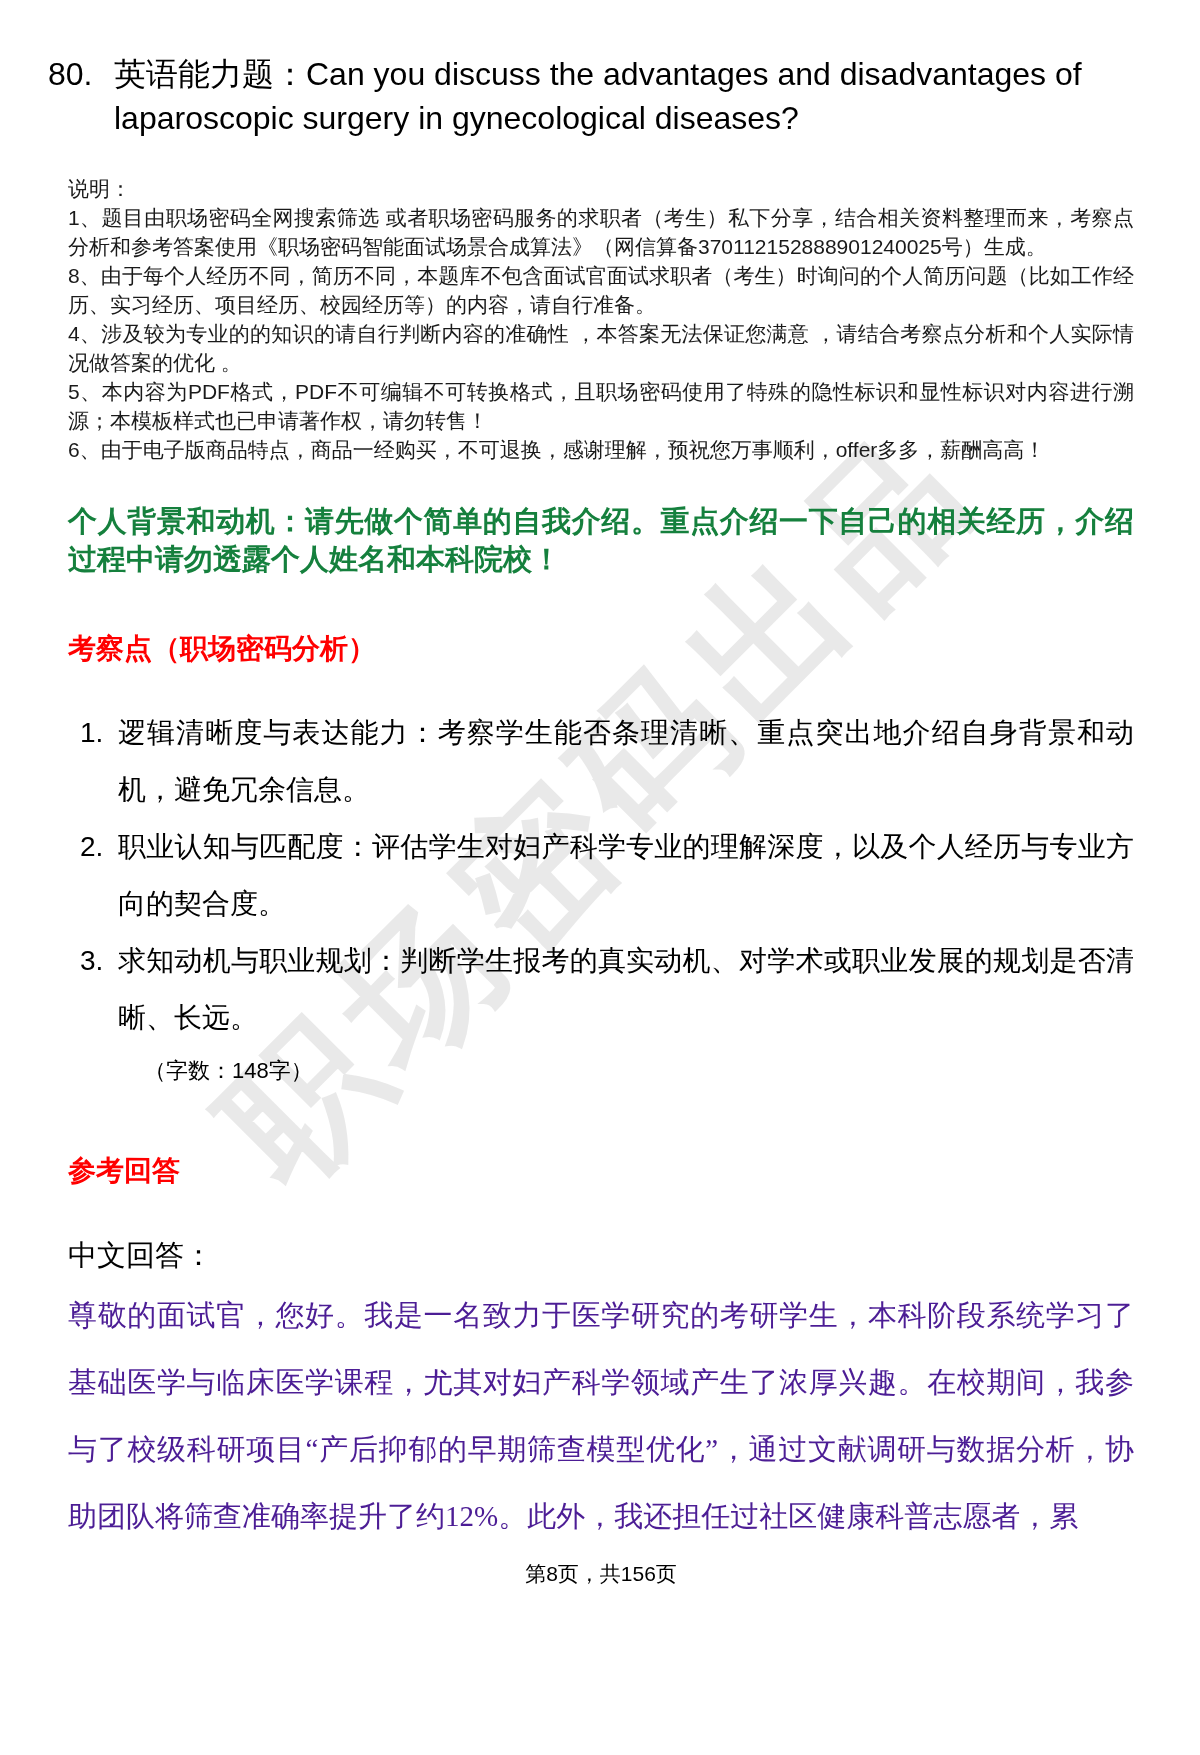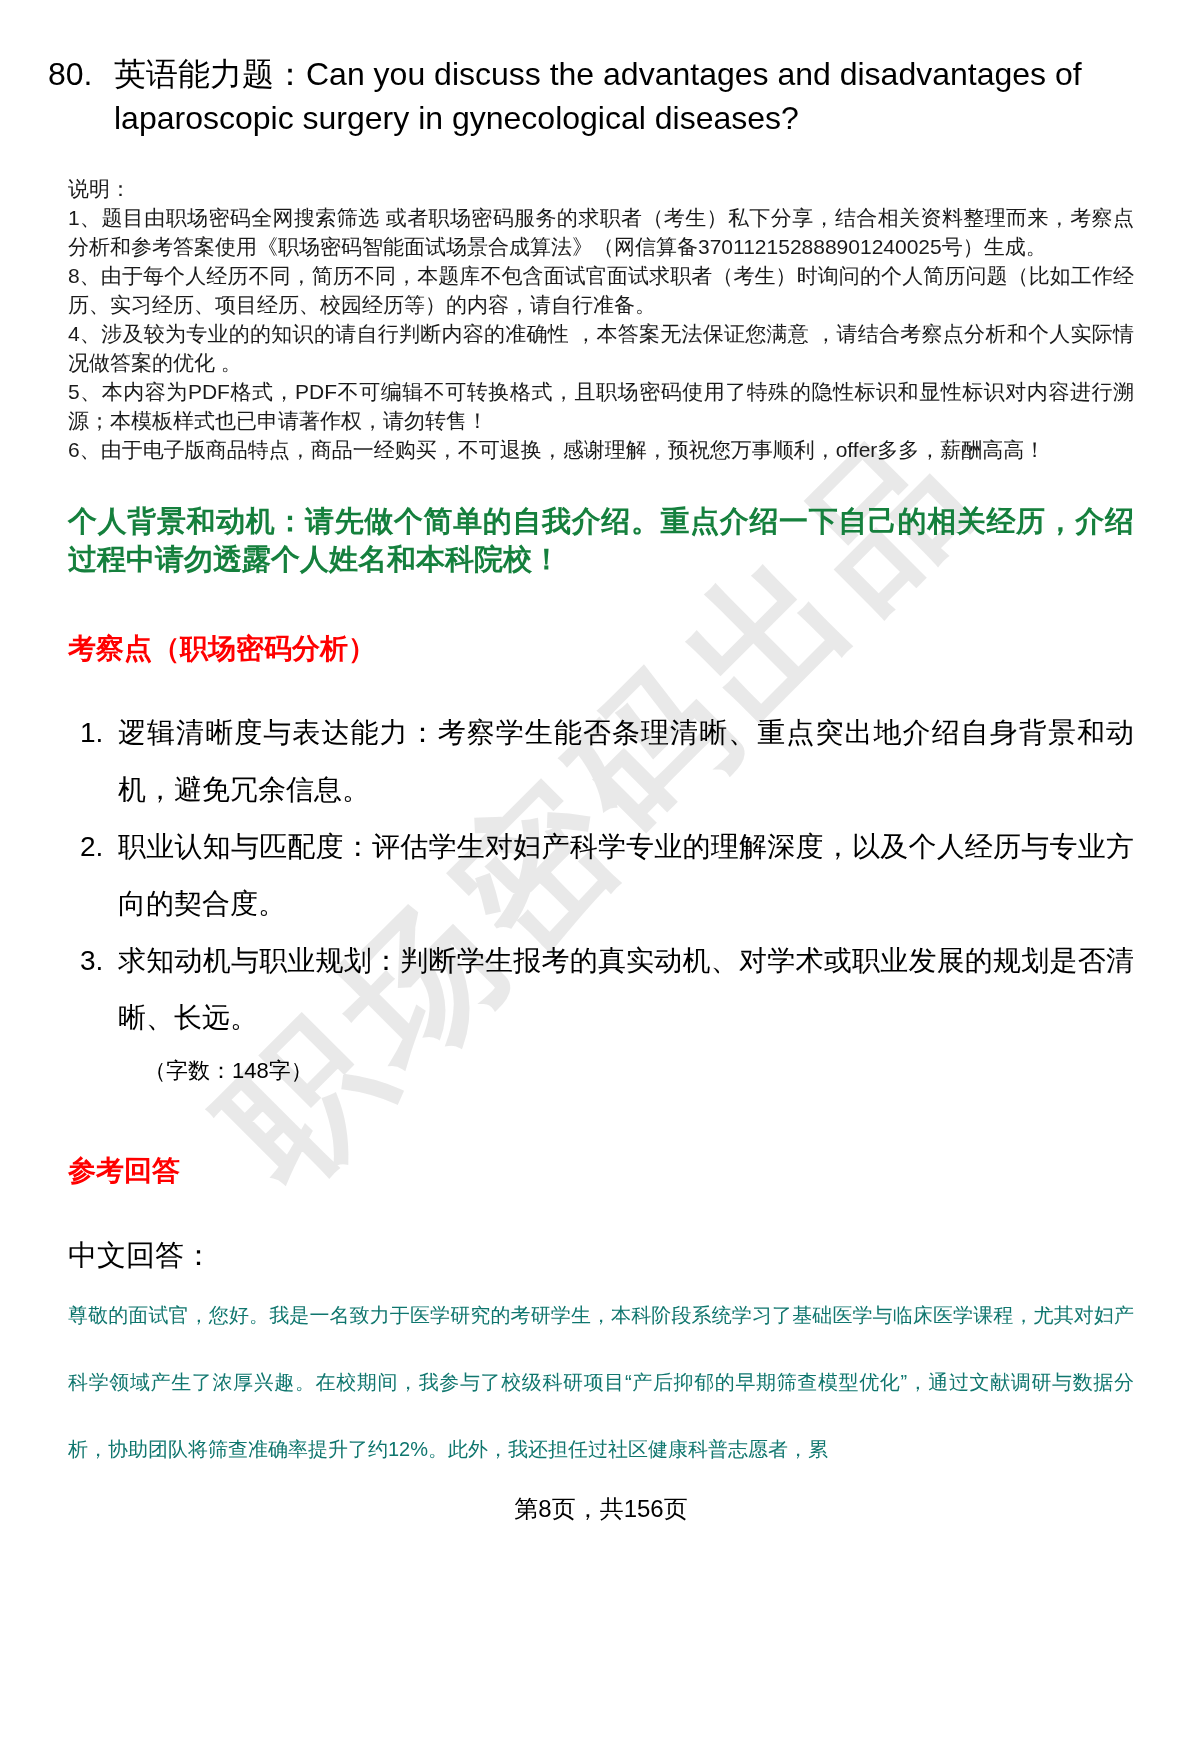--- a/index.html
+++ b/index.html
@@ -96,30 +96,31 @@
 
   .answer-heading { margin-top: 56px; }
 
   .answer-label {
     margin-top: 46px;
     font-size: 29px;
     color: #000000;
   }
   .answer-paragraph {
     margin-top: 6px;
-    font-size: 20px;
+    font-size: 29px;
     line-height: 67px;
-    color: #0f766e;
+    color: #4c1d95;
     text-align: justify;
+    font-family: Liberation Serif, serif;
   }
 
   .footer {
     margin-top: 10px;
     text-align: center;
-    font-size: 24px;
+    font-size: 21px;
     color: #000000;
   }
 </style>
 </head>
 <body>
 
 <div class="page">
 
   <div class="watermark">职场密码出品</div>
 

